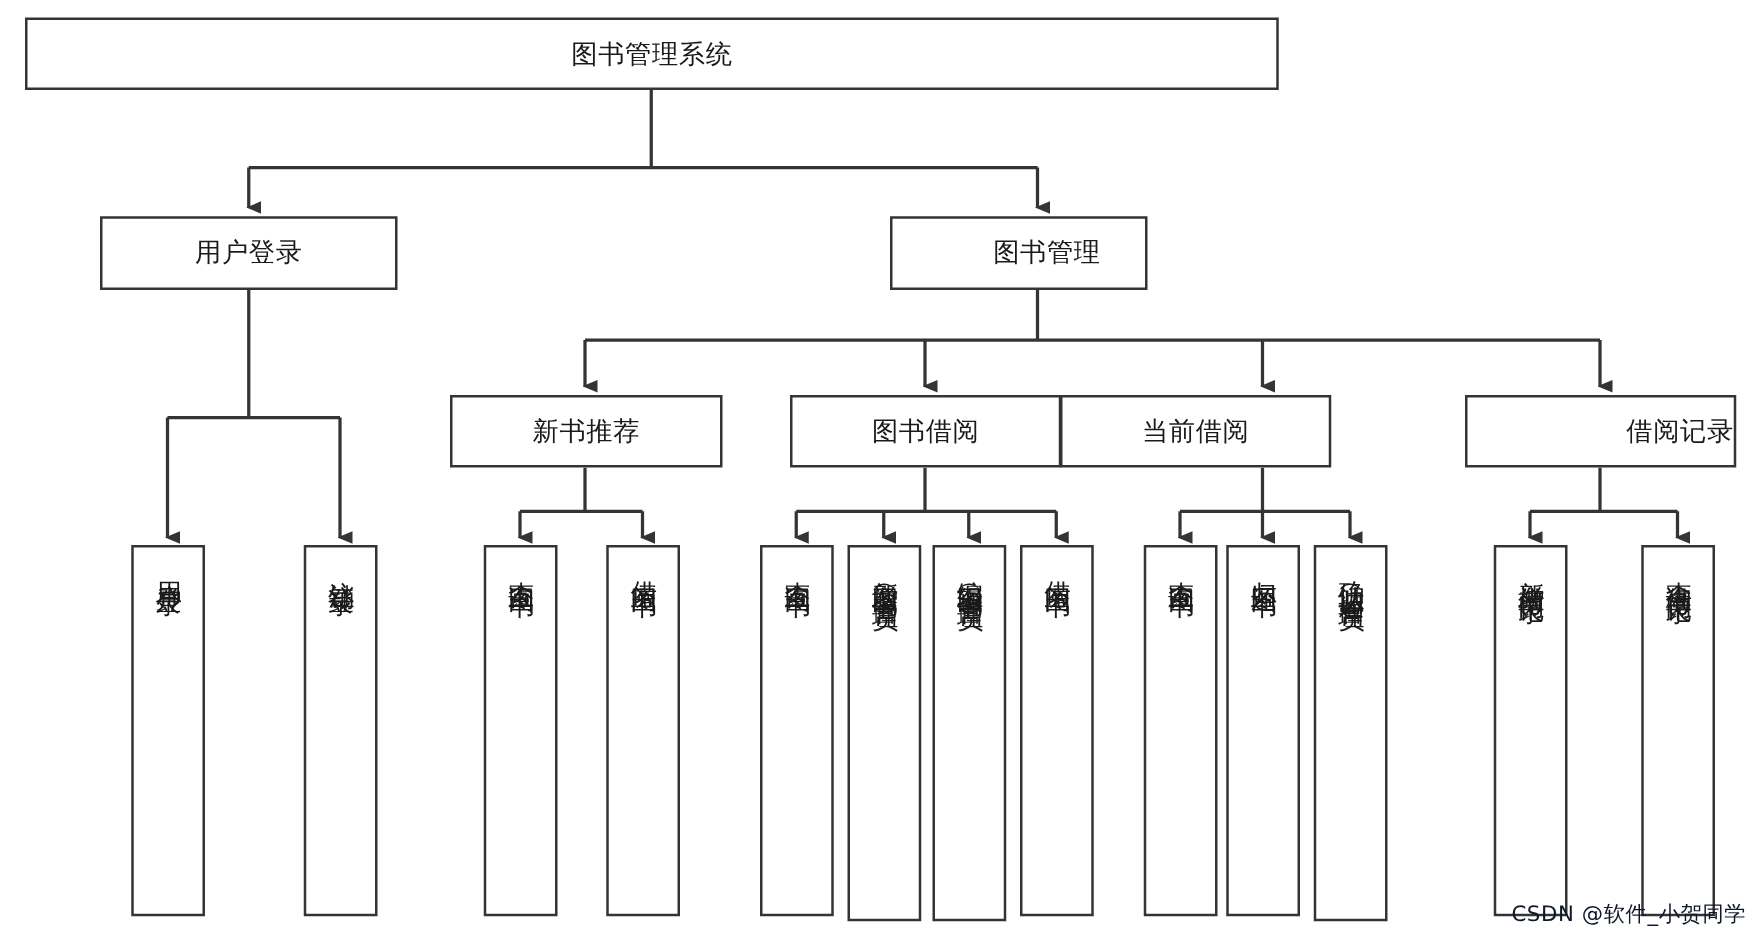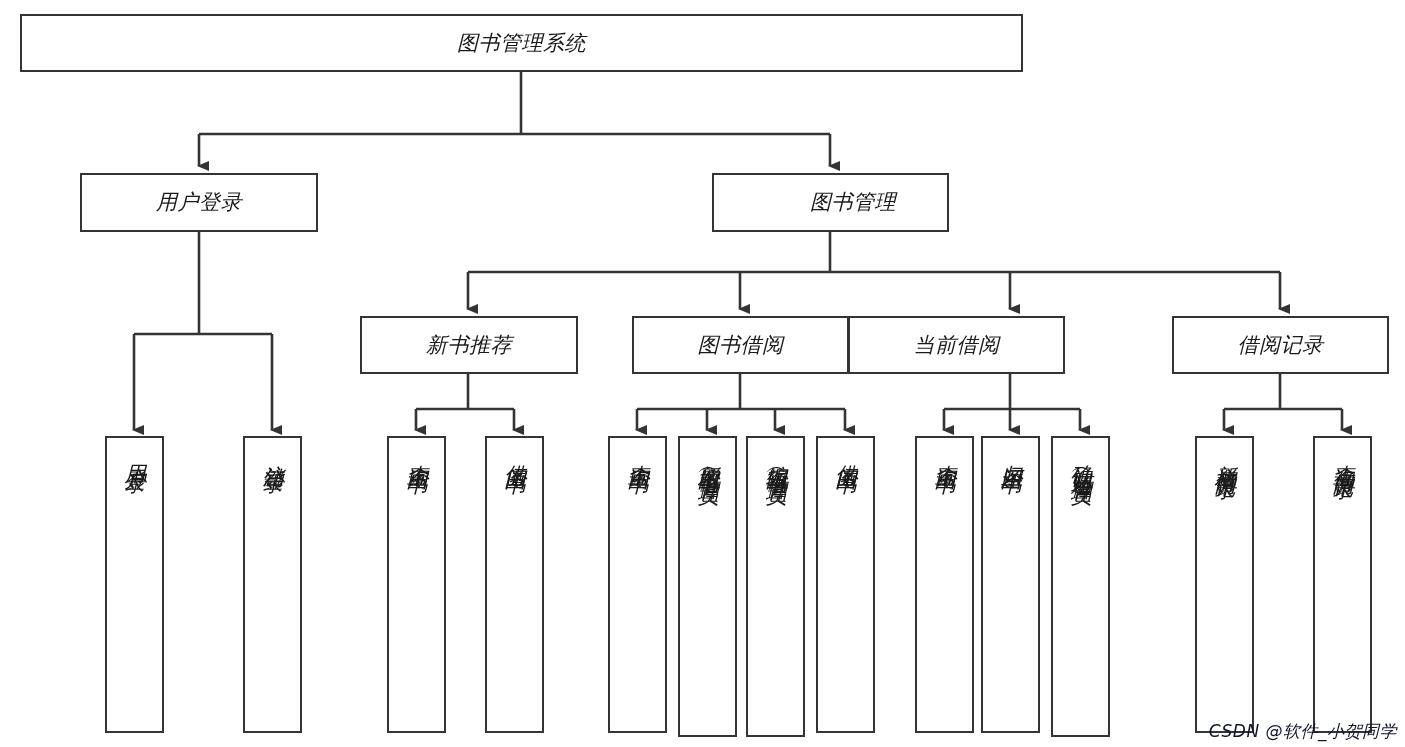--- a/index.html
+++ b/index.html
@@ -8,21 +8,20 @@
     padding: 0;
     background: #ffffff;
   }
   #canvas {
     position: relative;
     width: 1405px;
     height: 747px;
     background: #ffffff;
     font-family: "DejaVu Sans", "Liberation Sans", sans-serif;
     overflow: hidden;
-    font-style: italic;
   }
   
   #edges {
     position: absolute;
     left: 0;
     top: 0;
     width: 1405px;
     height: 747px;
     pointer-events: none;
   }
@@ -134,37 +133,37 @@
   </svg>
 
   <div class="node horiz root" style="left:20px; top:14px; width:1003px; height:58px;">
     <span class="label">图书管理系统</span>
   </div>
 
   <div class="node horiz" style="left:80px; top:173px; width:238px; height:59px;">
     <span class="label">用户登录</span>
   </div>
 
-  <div class="node horiz" style="left:712px; top:173px; width:237px; height:59px;padding-left:45px;">
+  <div class="node horiz" style="left:712px; top:173px; width:206px; height:59px;padding-left:45px;">
     <span class="label">图书管理</span>
   </div>
 
   <div class="node horiz" style="left:360px; top:316px; width:218px; height:58px;">
     <span class="label">新书推荐</span>
   </div>
 
   <div class="node horiz" style="left:632px; top:316px; width:217px; height:58px;text-align:right;">
     <span class="label">图书借阅</span>
   </div>
 
   <div class="node horiz" style="left:848px; top:316px; width:217px; height:58px;">
     <span class="label">当前借阅</span>
   </div>
 
-  <div class="node horiz" style="left:1172px; top:316px; width:217px; height:58px;">
+  <div class="node horiz" style="left:1172px; top:316px; width:217px; height:58px;justify-content:flex-end;">
     <span class="label">借阅记录</span>
   </div>
 
   <div class="node vert" style="left:105px; top:436px; width:59px; height:297px;">
     <span class="label">用户登录</span>
   </div>
 
   <div class="node vert" style="left:243px; top:436px; width:59px; height:297px;">
     <span class="label">注销登录</span>
   </div>

